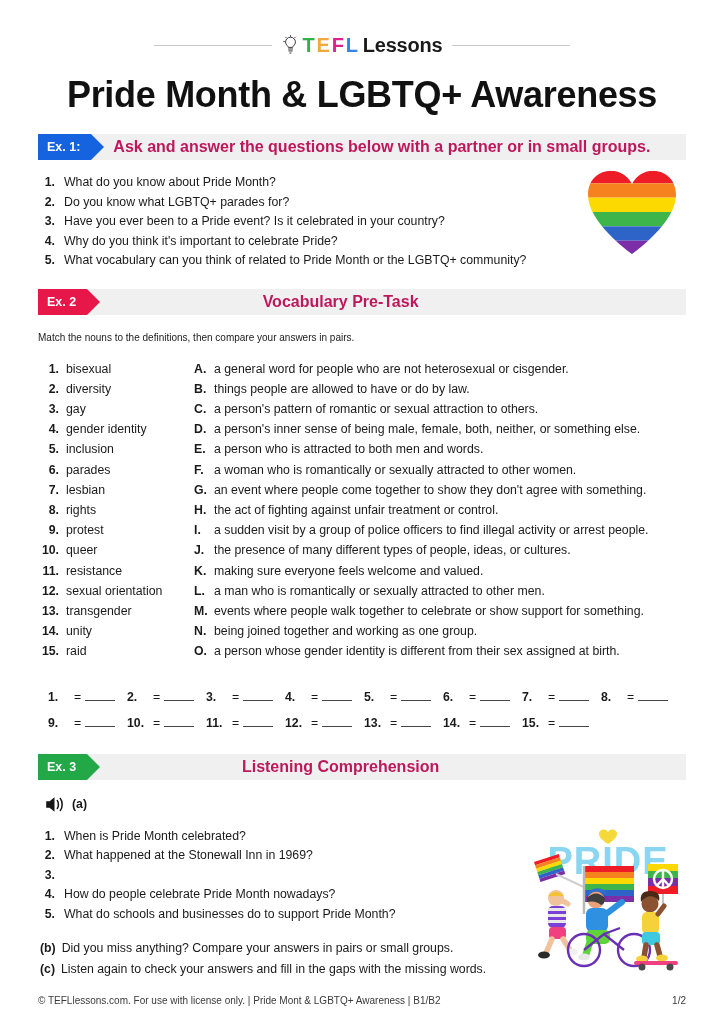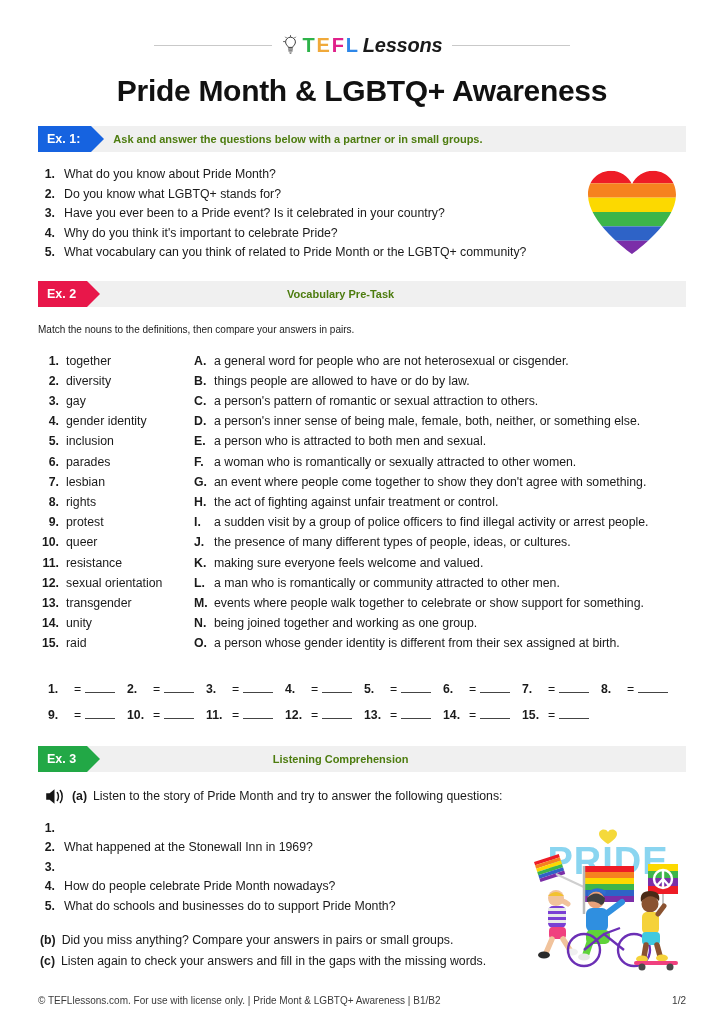--- a/index.html
+++ b/index.html
@@ -49,26 +49,26 @@
   .bulb {
     width: 17px;
     height: 20px;
     display: block;
     margin-right: 2px;
   }
   .l-t { color: #2eb34a; }
   .l-e { color: #f0a93a; }
   .l-f { color: #e0218a; }
   .l-l { color: #2e87e8; }
-  .l-lessons { color: #1a1a1a; font-weight: bold; margin-left: 3px; font-style: italic; }
+  .l-lessons { color: #1a1a1a; font-weight: bold; margin-left: 3px; }
 
   
   .doc-title {
     text-align: center;
-    font-size: 30px;
+    font-size: 36px;
     font-weight: bold;
     letter-spacing: -0.3px;
     margin: 12px 0 0 0;
     color: #111111;
   }
 
   
   .ex-band {
     position: relative;
     height: 26px;
@@ -99,23 +99,23 @@
     border-top: 13px solid transparent;
     border-bottom: 13px solid transparent;
     border-left: 13px solid currentColor;
   }
   .ex-tag.blue { background: #1663e0; color: #1663e0; }
   .ex-tag.red { background: #e8174a; color: #e8174a; }
   .ex-tag.green { background: #22a846; color: #22a846; }
   .ex-tag .tag-label { color: #ffffff; position: relative; z-index: 2; }
 
   .ex-band-text {
-    font-size: 11px;
+    font-size: 16px;
     font-weight: bold;
-    color: #4d7c0f;
+    color: #be185d;
     margin-left: 22px;
   }
   .ex-band-text.centered {
     margin-left: 0;
     flex: 1;
     text-align: center;
     padding-right: 92px;
   }
 
   
@@ -305,21 +305,21 @@
     <div class="ex-band-text">Ask and answer the questions below with a partner or in small groups.</div>
   </div>
 
   <ul class="q-list">
     <li>
         <span class="q-num">1.</span>
         <span>What do you know about Pride Month?</span>
       </li>
     <li>
         <span class="q-num">2.</span>
-        <span>Do you know what LGBTQ+ stands for?</span>
+        <span>Do you know what LGBTQ+ parades for?</span>
       </li>
     <li>
         <span class="q-num">3.</span>
         <span>Have you ever been to a Pride event? Is it celebrated in your country?</span>
       </li>
     <li>
         <span class="q-num">4.</span>
         <span>Why do you think it's important to celebrate Pride?</span>
       </li>
     <li>
@@ -352,21 +352,21 @@
     </div>
     <div class="ex-band-text centered">Vocabulary Pre-Task</div>
   </div>
 
   <div class="plain-instruction">Match the nouns to the definitions, then compare your answers in pairs.</div>
 
   <div class="match-wrap">
     <div class="match-left">
       <div class="match-row">
           <span class="match-key num">1.</span>
-          <span class="match-text">together</span>
+          <span class="match-text">bisexual</span>
         </div>
       <div class="match-row">
           <span class="match-key num">2.</span>
           <span class="match-text">diversity</span>
         </div>
       <div class="match-row">
           <span class="match-key num">3.</span>
           <span class="match-text">gay</span>
         </div>
       <div class="match-row">
@@ -430,21 +430,21 @@
       <div class="match-row">
           <span class="match-key">C.</span>
           <span class="match-text">a person's pattern of romantic or sexual attraction to others.</span>
         </div>
       <div class="match-row">
           <span class="match-key">D.</span>
           <span class="match-text">a person's inner sense of being male, female, both, neither, or something else.</span>
         </div>
       <div class="match-row">
           <span class="match-key">E.</span>
-          <span class="match-text">a person who is attracted to both men and sexual.</span>
+          <span class="match-text">a person who is attracted to both men and words.</span>
         </div>
       <div class="match-row">
           <span class="match-key">F.</span>
           <span class="match-text">a woman who is romantically or sexually attracted to other women.</span>
         </div>
       <div class="match-row">
           <span class="match-key">G.</span>
           <span class="match-text">an event where people come together to show they don't agree with something.</span>
         </div>
       <div class="match-row">
@@ -458,21 +458,21 @@
       <div class="match-row">
           <span class="match-key">J.</span>
           <span class="match-text">the presence of many different types of people, ideas, or cultures.</span>
         </div>
       <div class="match-row">
           <span class="match-key">K.</span>
           <span class="match-text">making sure everyone feels welcome and valued.</span>
         </div>
       <div class="match-row">
           <span class="match-key">L.</span>
-          <span class="match-text">a man who is romantically or community attracted to other men.</span>
+          <span class="match-text">a man who is romantically or sexually attracted to other men.</span>
         </div>
       <div class="match-row">
           <span class="match-key">M.</span>
           <span class="match-text">events where people walk together to celebrate or show support for something.</span>
         </div>
       <div class="match-row">
           <span class="match-key">N.</span>
           <span class="match-text">being joined together and working as one group.</span>
         </div>
       <div class="match-row">
@@ -573,26 +573,26 @@
 
   <div class="listen-a">
     <span class="speaker-icon">
       <svg width="22" height="17" viewBox="0 0 22 17">
         <path d="M9.5 1.2 L4.6 5.2 L1.2 5.2 L1.2 11.8 L4.6 11.8 L9.5 15.8 Z" fill="#161616"></path>
         <path d="M12.3 4.6 C13.8 6.4 13.8 10.6 12.3 12.4" stroke="#161616" stroke-width="1.5" fill="none" stroke-linecap="round"></path>
         <path d="M15.3 2.6 C17.8 5.5 17.8 11.5 15.3 14.4" stroke="#161616" stroke-width="1.5" fill="none" stroke-linecap="round"></path>
       </svg>
     </span>
     <span class="sub-lbl">(a)</span>
-    <span>Listen to the story of Pride Month and try to answer the following questions:</span>
   </div>
 
   <ul class="q-list" style="margin-top:14px;">
     <li>
         <span class="q-num">1.</span>
+        <span>When is Pride Month celebrated?</span>
       </li>
     <li>
         <span class="q-num">2.</span>
         <span>What happened at the Stonewall Inn in 1969?</span>
       </li>
     <li>
         <span class="q-num">3.</span>
       </li>
     <li>
         <span class="q-num">4.</span>

